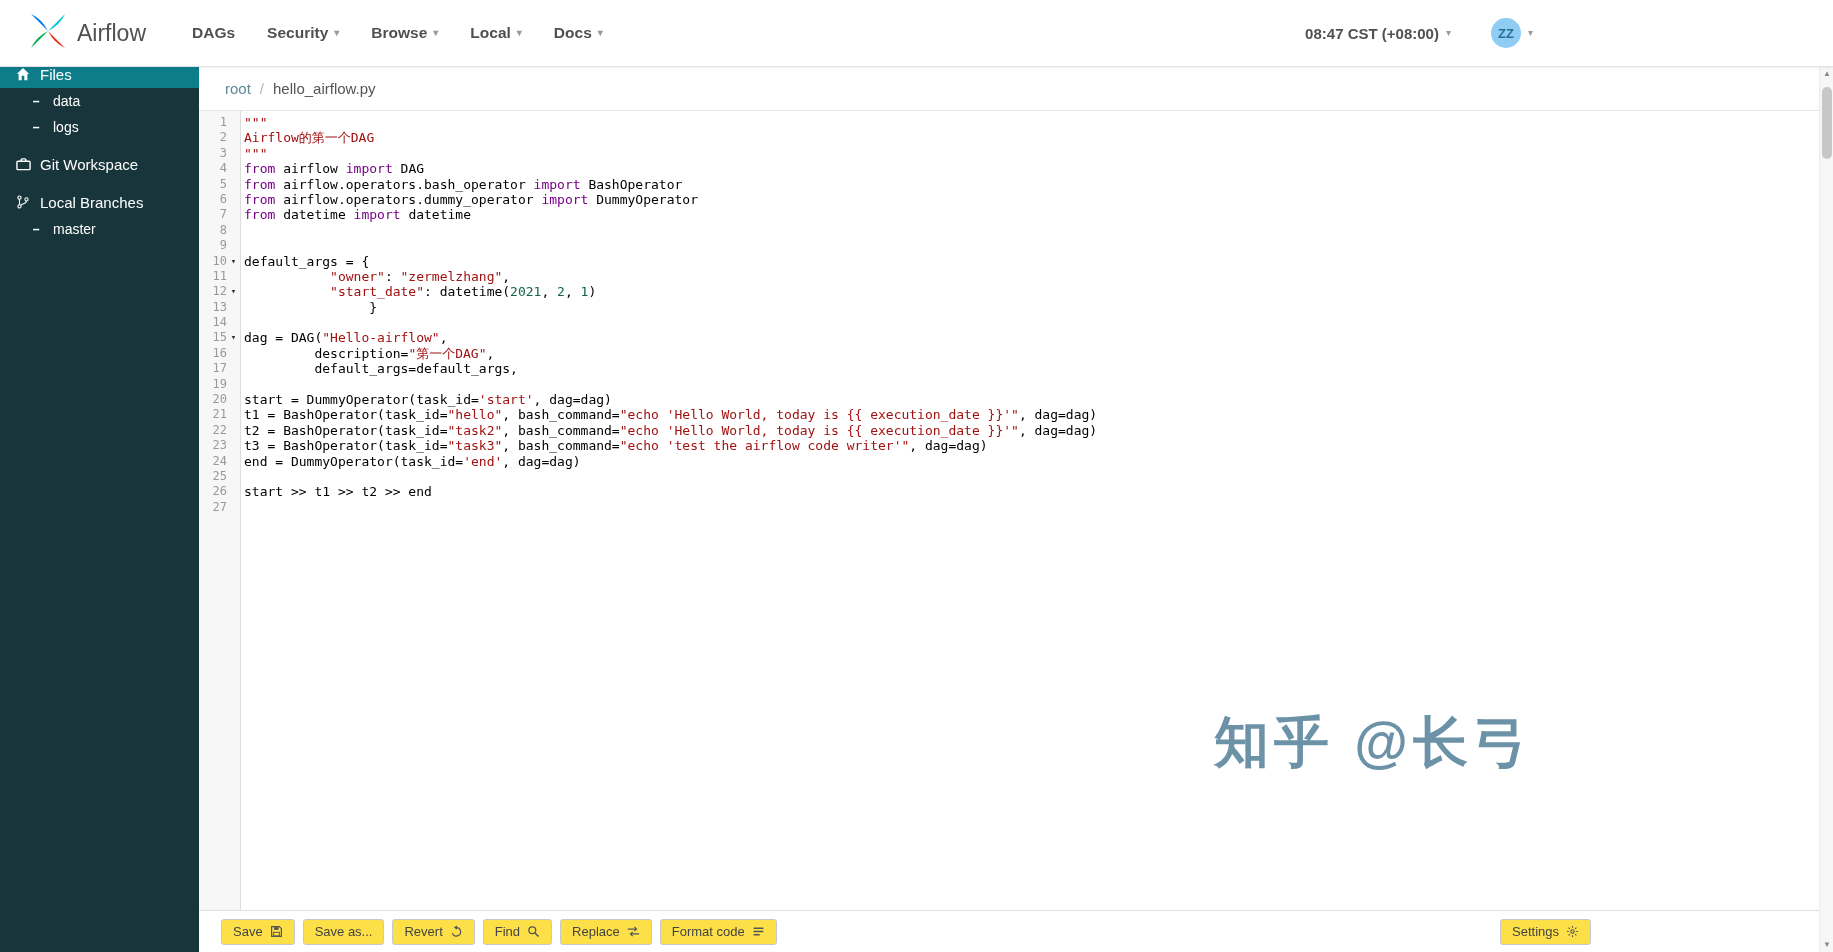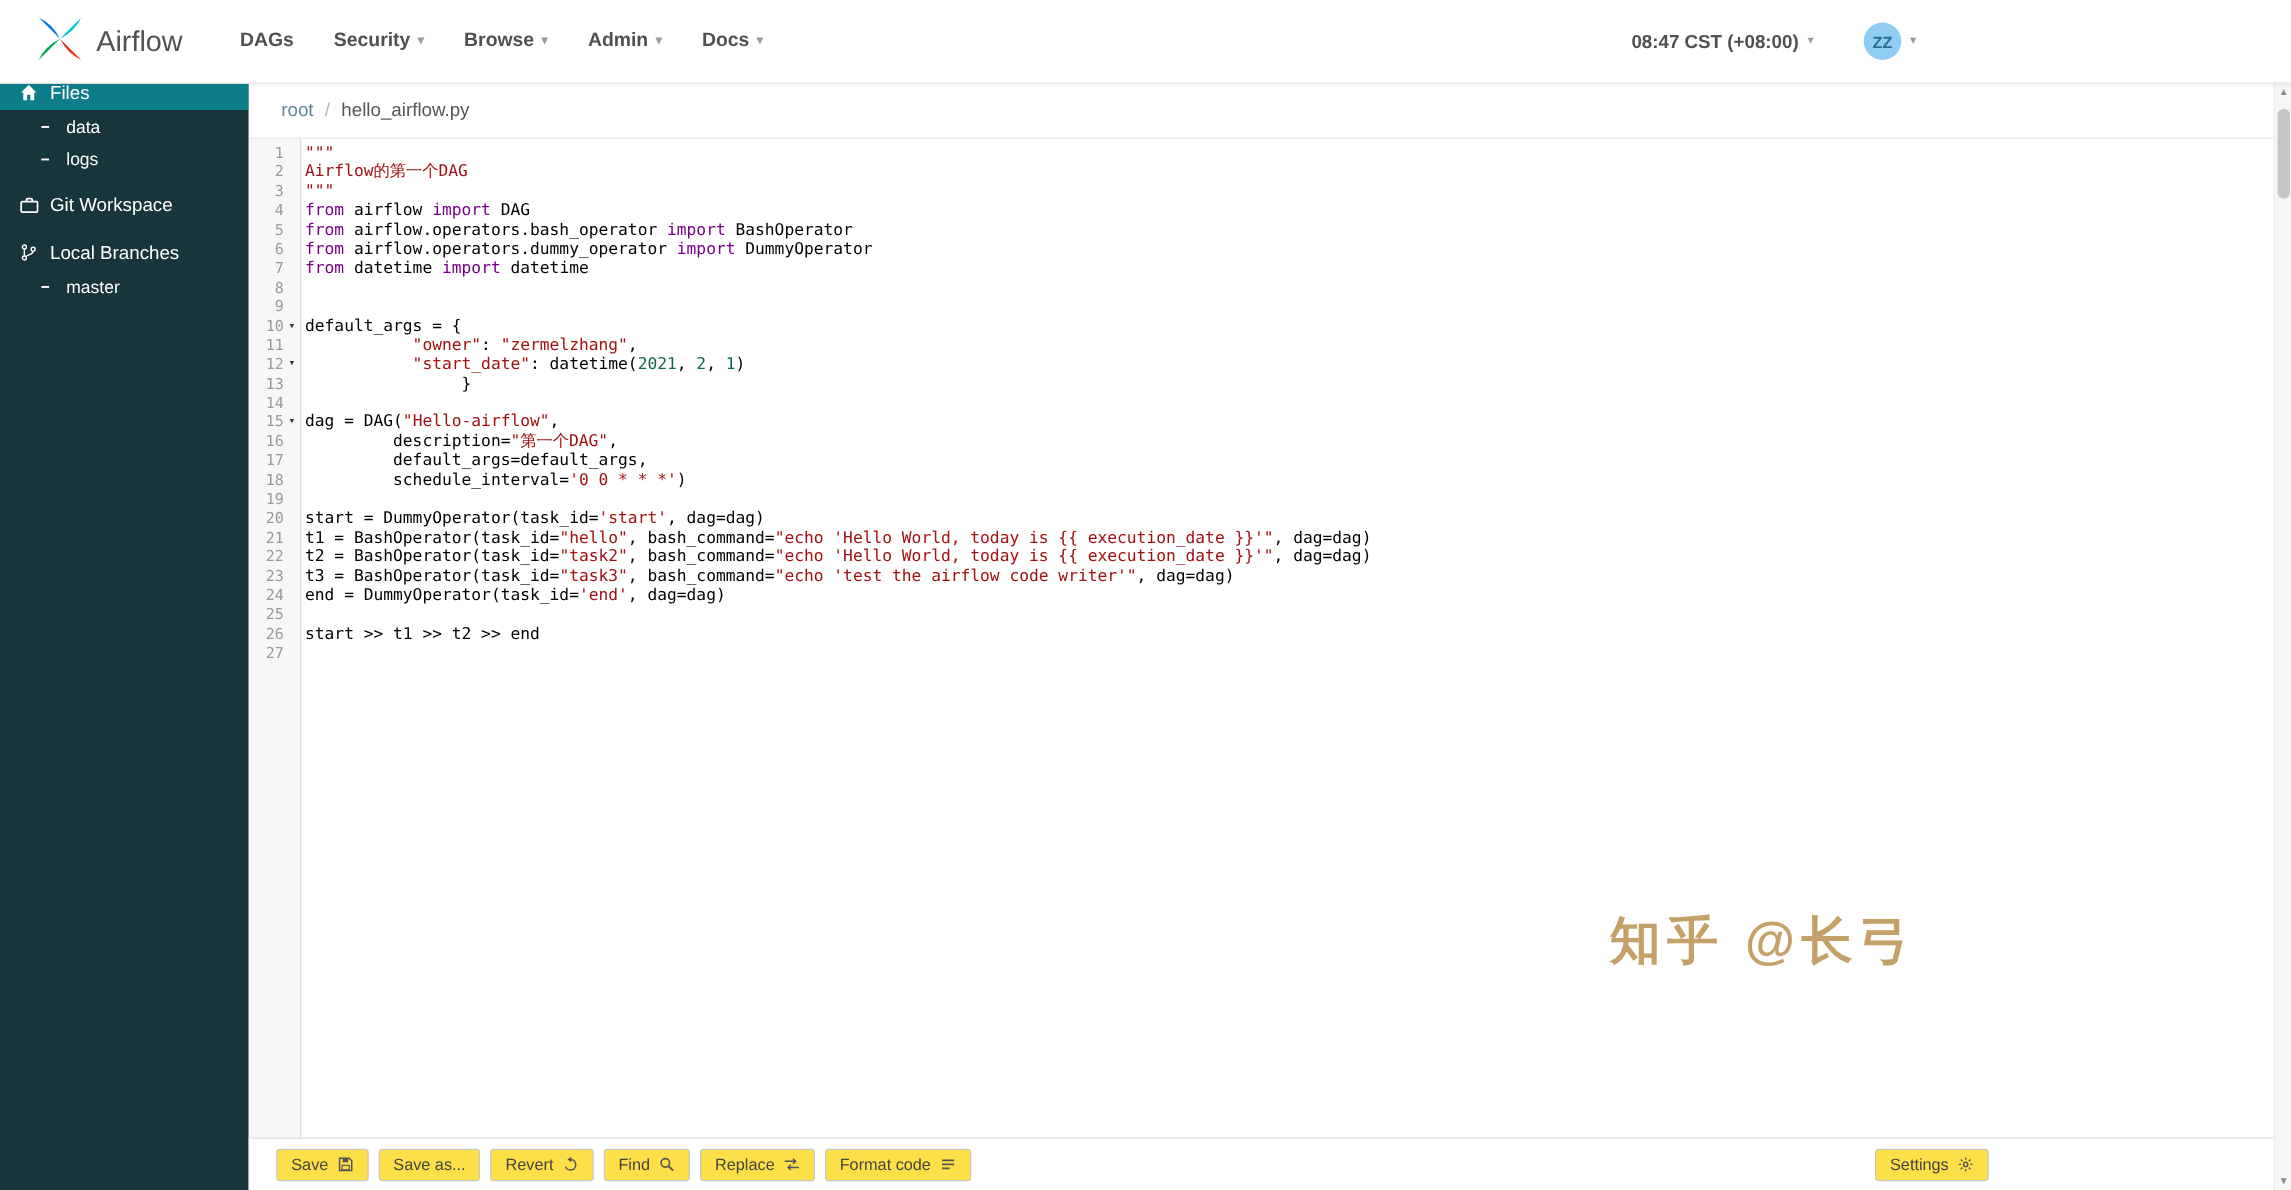--- a/index.html
+++ b/index.html
@@ -63,21 +63,21 @@
   .toolbar { height:42px; flex:none; border-top:1px solid #ddd; background:#fff;
              display:flex; align-items:center; padding:0 0 0 22px; gap:8px; }
   .btn { display:inline-flex; align-items:center; gap:7px; border:1px solid #c8c8c8;
          border-radius:3px; background:#fde047; color:#444; font-size:13px; height:26px;
          padding:0 11px; cursor:pointer; font-family:inherit; white-space:nowrap; }
   .btn .icon svg { display:block; }
   .spacer { flex:1; }
   .settings-btn { margin-right:228px; }
 
   
-  .watermark { position:absolute; right:300px; bottom:172px; font-size:41px; color:#a16207;
+  .watermark { position:absolute; right:300px; bottom:172px; font-size:55px; color:#0c4a6e;
                opacity:.6; font-weight:700; letter-spacing:5px; pointer-events:none; }
   .vscroll { position:absolute; top:67px; right:0; width:14px; bottom:0; background:#f6f6f6;
              border-left:1px solid #ececec; }
   .vscroll .thumb { position:absolute; top:20px; left:2px; width:10px; height:72px;
                     background:#c7c7c7; border-radius:5px; }
   .vscroll .arr { position:absolute; left:0; width:14px; height:14px; color:#8a8a8a;
                   font-size:8px; text-align:center; line-height:14px; cursor:pointer; }
 </style>
 </head>
 <body>
@@ -102,21 +102,21 @@
         </div>
         <div class="nav-item">
           <span>Security</span>
           <span class="caret">▾</span>
         </div>
         <div class="nav-item">
           <span>Browse</span>
           <span class="caret">▾</span>
         </div>
         <div class="nav-item">
-          <span>Admin</span>
+          <span>Local</span>
           <span class="caret">▾</span>
         </div>
         <div class="nav-item">
           <span>Docs</span>
           <span class="caret">▾</span>
         </div>
       </nav>
     <div class="nav-right">
       <div class="clock-menu">
         <span class="clock">08:47 CST (+08:00)</span>
@@ -271,25 +271,20 @@
           <span class="lineno">16</span>
           <span class="fold"></span>
           <span class="code-cell"><span class="tok-plain">         description=</span><span class="tok-str">"第一个DAG"</span><span class="tok-plain">,</span></span>
         </div>
         <div class="code-line">
           <span class="lineno">17</span>
           <span class="fold"></span>
           <span class="code-cell"><span class="tok-plain">         default_args=default_args,</span></span>
         </div>
         <div class="code-line">
-          <span class="lineno">18</span>
-          <span class="fold"></span>
-          <span class="code-cell"><span class="tok-plain">         schedule_interval=</span><span class="tok-str">'0 0 * * *'</span><span class="tok-plain">)</span></span>
-        </div>
-        <div class="code-line">
           <span class="lineno">19</span>
           <span class="fold"></span>
           <span class="code-cell"></span>
         </div>
         <div class="code-line">
           <span class="lineno">20</span>
           <span class="fold"></span>
           <span class="code-cell"><span class="tok-plain">start = DummyOperator(task_id=</span><span class="tok-str">'start'</span><span class="tok-plain">, dag=dag)</span></span>
         </div>
         <div class="code-line">

